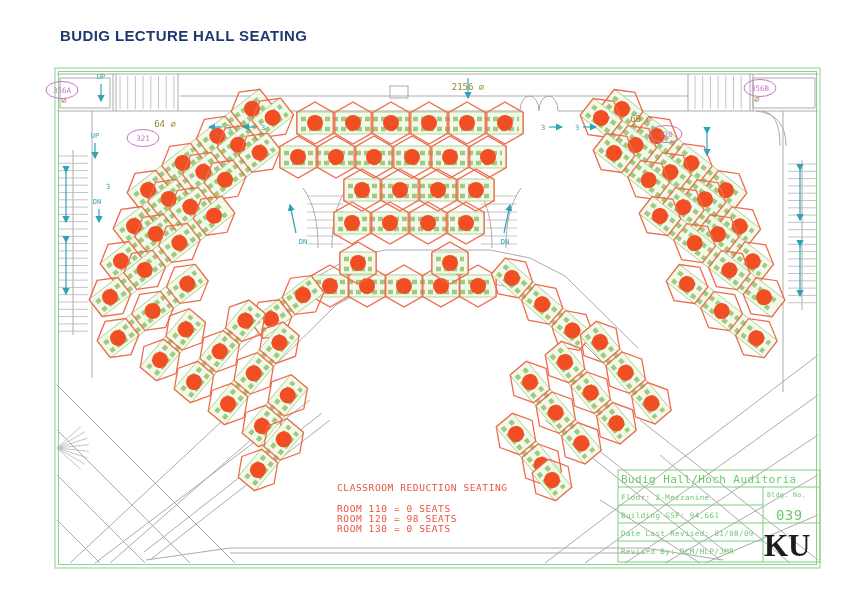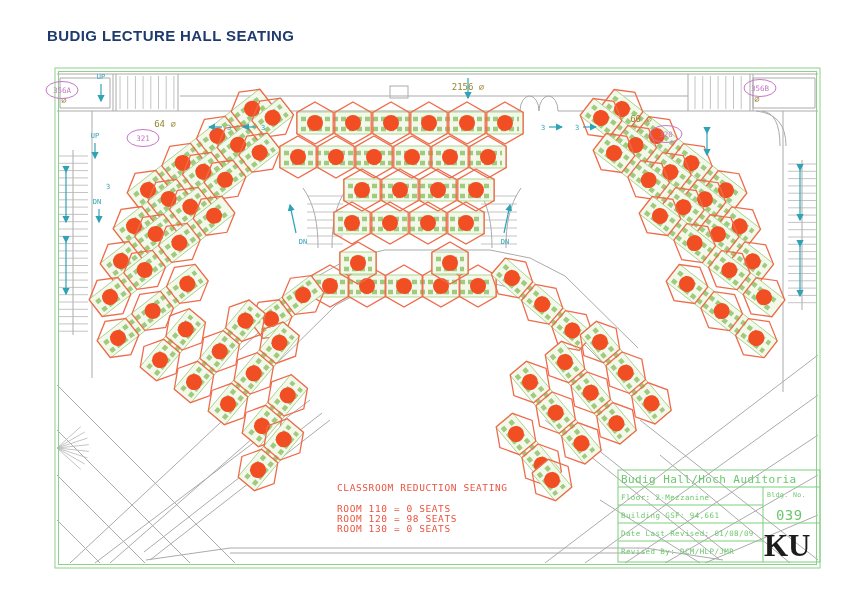--- a/index.html
+++ b/index.html
@@ -1,18 +1,18 @@
 <!DOCTYPE html>
 <html><head>
 <meta charset="utf-8">
 <style>
   html,body{margin:0;padding:0;background:#fff;}
   .page{position:relative;width:867px;height:604px;background:#fff;overflow:hidden;
         font-family:"Liberation Sans",sans-serif;}
-  .page-title{position:absolute;left:47px;top:27px;margin:0;font-size:15px;font-weight:bold;
+  .page-title{position:absolute;left:60px;top:27px;margin:0;font-size:15px;font-weight:bold;
         color:#1e3a6e;letter-spacing:.4px;font-family:"Liberation Sans",sans-serif;}
   svg{position:absolute;left:0;top:0;}
   svg text{font-family:"DejaVu Sans Mono",monospace;}
   .cadred{fill:#ea5340;letter-spacing:.6px;}
   .cadgreen{fill:#6cc86c;letter-spacing:.4px;}
   .kulogo{font-family:"Liberation Serif",serif;font-weight:bold;fill:#1c1c1c;}
 </style>
 </head>
 <body>
 

